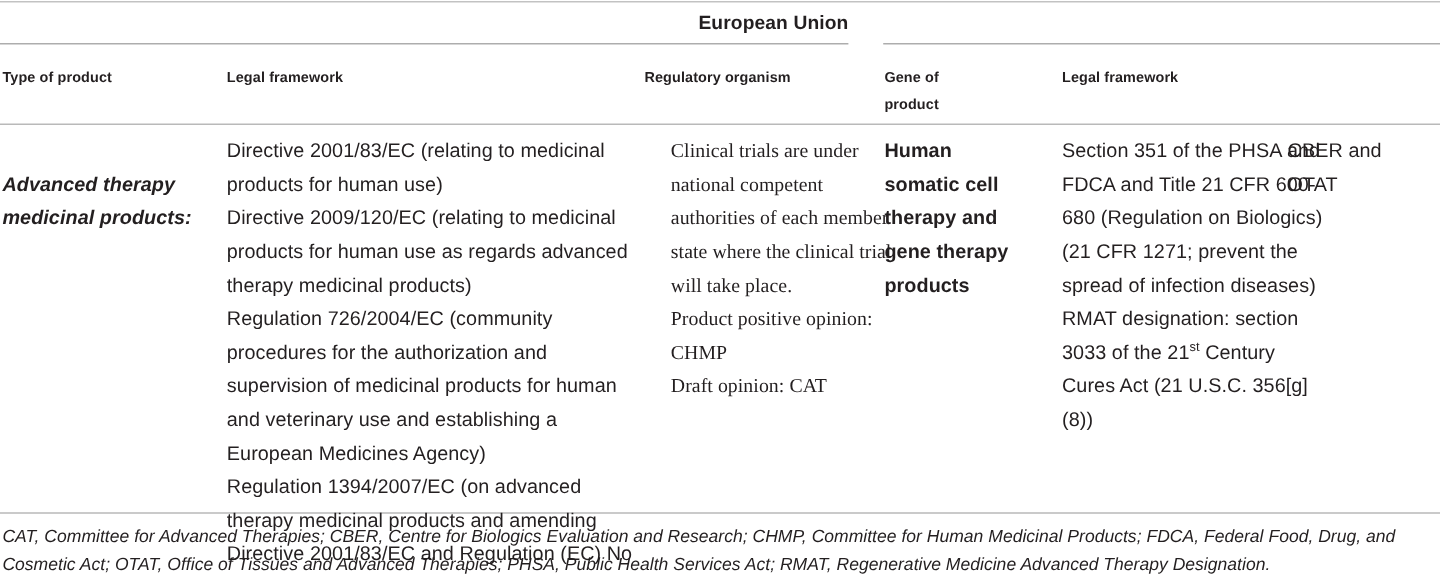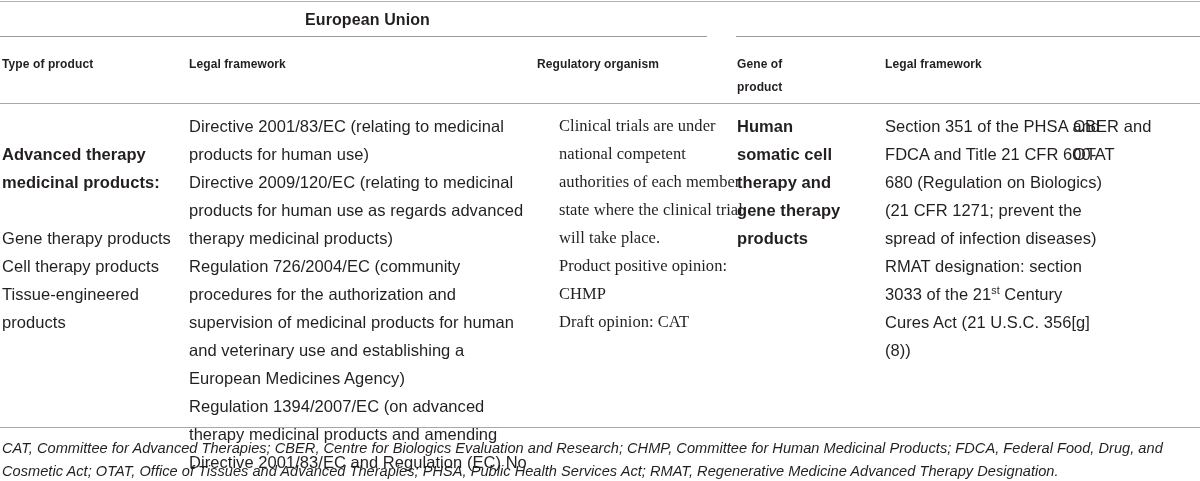--- a/index.html
+++ b/index.html
@@ -34,21 +34,21 @@
   .rule.grp-us   { left: 736px; top: 36px; width: 464px; }
   .rule.head     { left: 0;   top: 103px; width: 1200px; background: #a8a8a8; }
   .rule.bottom   { left: 0;   top: 427px; width: 1200px; background: #a8a8a8; }
 
   
   .grp-title {
     position: absolute;
     top: 10px;
     font-size: 16px;
     font-weight: bold;
-    text-align: center;
+    text-align: right;
     letter-spacing: .1px;
     line-height: 19px;
     padding-left: 28px;
   }
   .grp-title.eu { left: 0;    width: 707px; }
   .grp-title.us { left: 736px; width: 464px; }
 
   
   .col-head {
     position: absolute;
@@ -67,21 +67,21 @@
 
   
   .cell {
     position: absolute;
     top: 112px;
     font-size: 16.5px;
     line-height: 28px;
     letter-spacing: .05px;
     white-space: pre-line;
   }
-  .c0 { left: 2px;    width: 180px; }
+  .c0 { left: 2px;    width: 180px; font-style: italic; }
   .c1 { left: 189px;  width: 342px; }
   .c2 { left: 559px;  width: 196px; font-family: Liberation Serif, serif; }
   .c3 { left: 737px;  width: 112px; font-weight: bold; }
   .c4 { left: 885px;  width: 225px; }
   .c5 { left: 1060px; width: 84px; margin-left: 13px; }
 
   .cell .lead {
     font-weight: bold;
     display: block;
   }
@@ -121,23 +121,20 @@
 
   <div class="col-head ch0">Type of product</div>
   <div class="col-head ch1">Legal framework</div>
   <div class="col-head ch2">Regulatory organism</div>
   <div class="col-head ch3" style="white-space:pre-line;">Gene of
 product</div>
   <div class="col-head ch4">Legal framework</div>
 
   <div class="cell c0">
     <span class="lead">Advanced therapy medicinal products:</span>
-    <span class="rest">Gene therapy products
-Cell therapy products
-Tissue-engineered products</span>
   </div>
 
   <div class="cell c1">Directive 2001/83/EC (relating to medicinal products for human use)
 Directive 2009/120/EC (relating to medicinal products for human use as regards advanced therapy medicinal products)
 Regulation 726/2004/EC (community procedures for the authorization and supervision of medicinal products for human and veterinary use and establishing a European Medicines Agency)
 Regulation 1394/2007/EC (on advanced therapy medicinal products and amending Directive 2001/83/EC and Regulation (EC) No 726/2004)</div>
   <div class="cell c2">Clinical trials are under national competent authorities of each member state where the clinical trial will take place.
 Product positive opinion: CHMP
 Draft opinion: CAT</div>
   <div class="cell c3">Human somatic cell therapy and gene therapy products</div>

